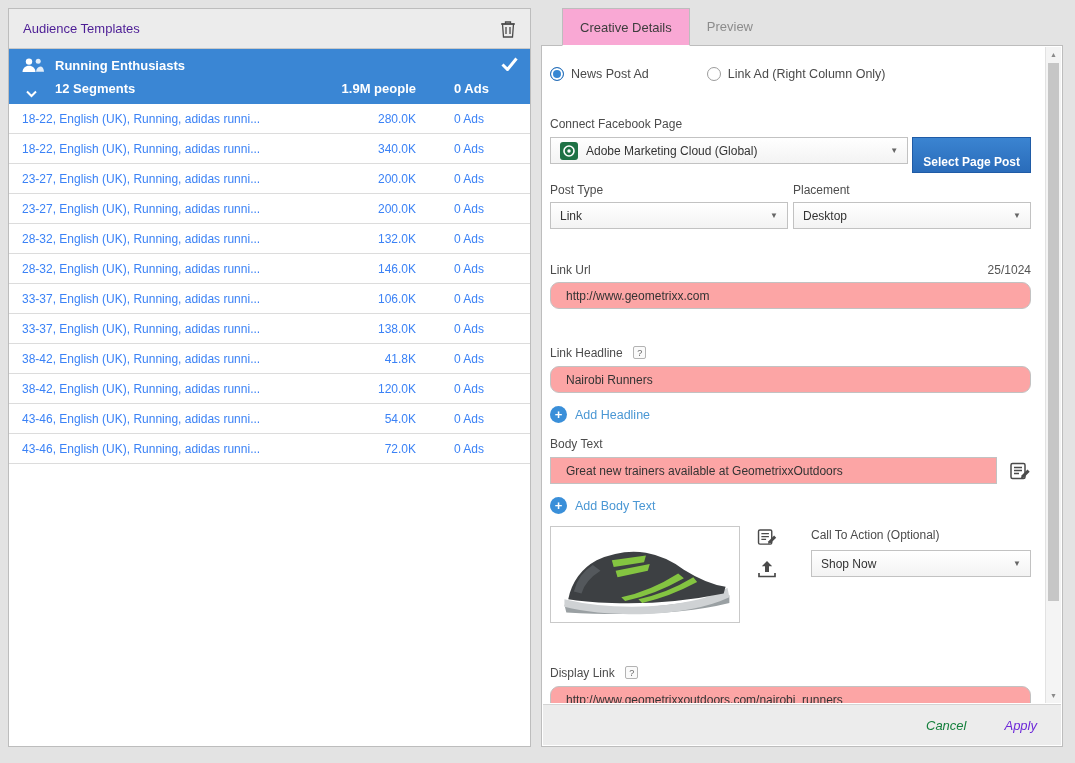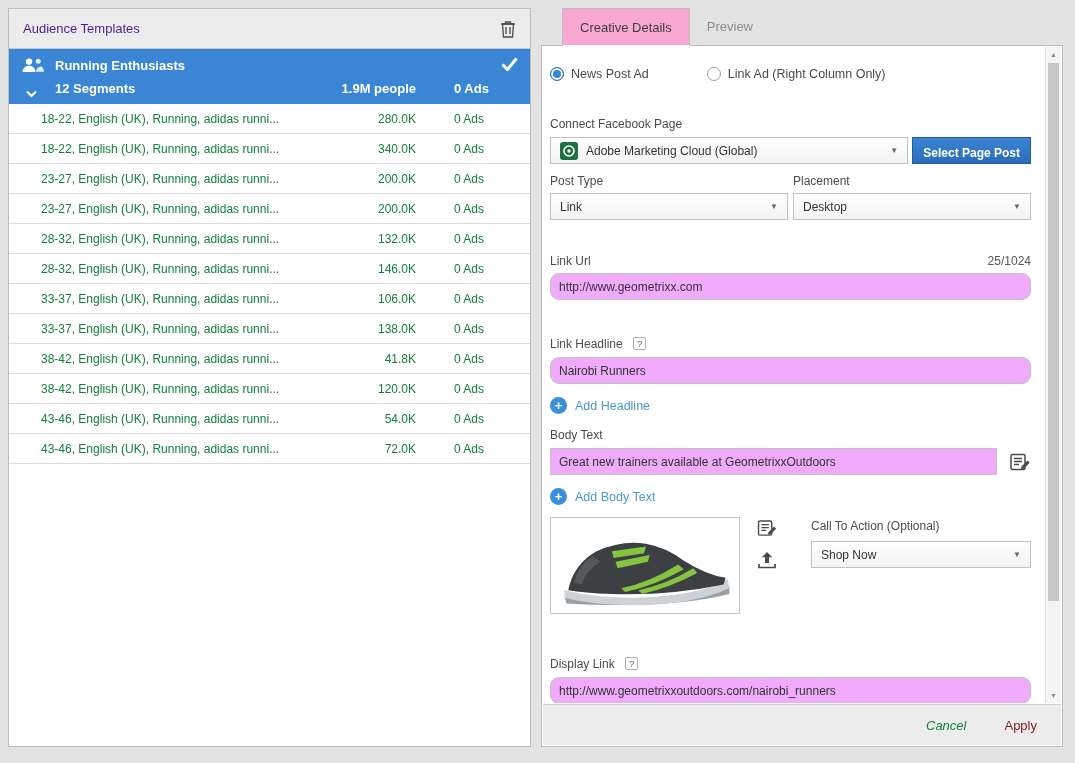--- a/index.html
+++ b/index.html
@@ -27,22 +27,22 @@
   .g-line1 { padding:9px 40px 0 46px; font-size:13px; font-weight:bold; }
   .g-line2 { display:flex; align-items:center; padding:8px 12px 0 46px; font-size:13px; font-weight:bold; }
   .g-line2 .flex-label { flex:1; }
   .ppl-ico { position:absolute; left:13px; top:9px; }
   .chev-ico { position:absolute; left:17px; top:35px; cursor:pointer; }
   .chk-ico { position:absolute; right:12px; top:8px; }
   .col-size { width:80px; text-align:right; }
   .col-ads { width:64px; margin-left:38px; text-align:left; }
   .seg-row {
     display:flex; align-items:center; height:30px;
-    border-bottom:1px solid #dcdcdc; padding:0 12px 0 32px;
-    font-size:12px; color:#15803d; background:#fff; cursor:pointer;
+    border-bottom:1px solid #dcdcdc; padding:0 12px 0 13px;
+    font-size:12px; color:#3b82f6; background:#fff; cursor:pointer;
   }
   .seg-row .seg-label { flex:1; white-space:nowrap; overflow:hidden; }
   
   .right-panel { position:absolute; left:541px; top:8px; width:522px; height:739px; }
   .tabs { display:flex; height:37px; position:relative; z-index:2; }
   .tab {
     padding:0 17px; font-size:13px; display:flex; align-items:center; cursor:pointer;
   }
   .tab.active {
     background:#f9a8d4; border:1px solid #bdbdbd; border-bottom:1px solid #fff;
@@ -73,51 +73,51 @@
   }
   
   .panel-footer {
     position:absolute; left:1px; right:1px; bottom:1px; height:41px;
     background:#ececec; border-top:1px solid #d4d4d4;
     display:flex; align-items:center; justify-content:flex-end; gap:38px; padding-right:24px;
   }
   .panel-footer button { background:none; border:none; font-size:13px; cursor:pointer;
     font-family:"Liberation Sans","DejaVu Sans",sans-serif; }
   .btn-cancel { color:#15803d;font-style:italic; }
-  .btn-apply { color:#7f1d1d; }
+  .btn-apply { color:#6d28d9;font-style:italic; }
   
   .radio-row { margin-top:20px; display:flex; align-items:center; font-size:12.5px; color:#4a4a4a; }
   .radio { width:14px; height:14px; border-radius:50%; margin-right:7px; cursor:pointer; flex:none; }
   .radio.on { background:#3787d3; border:1px solid #2a70b8; box-shadow:inset 0 0 0 2px #fff; }
   .radio.off { background:#fff; border:1px solid #9c9c9c; }
   .radio-gap { width:58px; }
   .field-label { font-size:12px; color:#4c4c4c; }
   .label-row { display:flex; align-items:center; justify-content:space-between; }
   .counter { font-size:12px; color:#555; }
   .help-box {
     display:inline-flex; align-items:center; justify-content:center;
     width:13px; height:13px; border:1px solid #b3b3b3; border-radius:2px;
     background:#fafafa; color:#666; font-size:9px; margin-left:6px; vertical-align:middle; cursor:pointer;
   }
   .text-input {
-    width:100%; height:27px; border:1px solid #c2c2c2; padding:0 8px;
+    width:100%; height:27px; border:1px solid #c2c2c2; padding:0 15px;
     font-size:12px; color:#333; font-family:"Liberation Sans","DejaVu Sans",sans-serif;
-    background:#f0abfc;
+    background:#fca5a5;
   }
   .select {
     display:flex; align-items:center; height:27px; border:1px solid #c2c2c2;
     background:linear-gradient(#ffffff,#f3f3f3); padding:0 9px; font-size:12px;
     color:#333; cursor:pointer;
   }
   .select .caret { margin-left:auto; font-size:8px; color:#666; padding-left:8px; }
   .fb-row { display:flex; margin-top:6px; }
   .fb-select { flex:1; margin-right:4px; }
   .fb-icon { width:18px; height:18px; margin-right:8px; flex:none; }
   .btn-primary {
-    height:27px; padding:8px 10px; border:1px solid #1f5ba6;
+    height:27px; padding:17px 10px; border:1px solid #1f5ba6;
     background:linear-gradient(#3b84d1,#2a6cba); color:#fff;
     font-size:12px; font-weight:bold; cursor:pointer;
     font-family:"Liberation Sans","DejaVu Sans",sans-serif;
   }
   .two-col { display:flex; }
   .two-col .c1 { width:238px; margin-right:5px; }
   .two-col .c2 { flex:1; }
   .add-link { display:flex; align-items:center; margin-top:13px; cursor:pointer; }
   .plus-circle {
     width:17px; height:17px; border-radius:50%; background:#3a8fd9; color:#fff;

